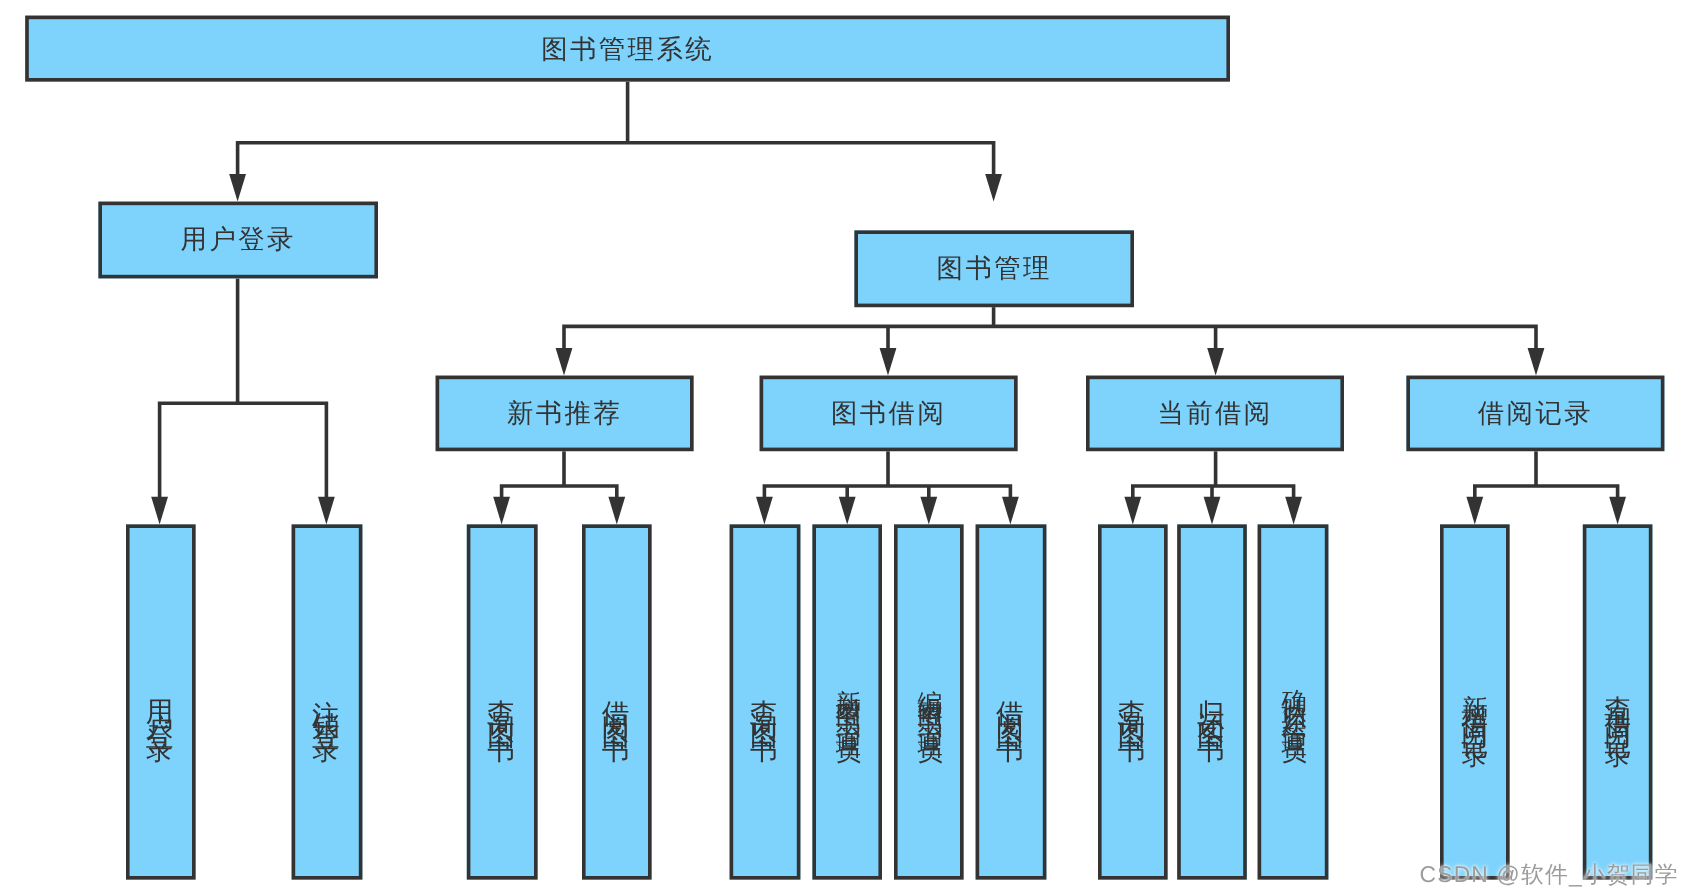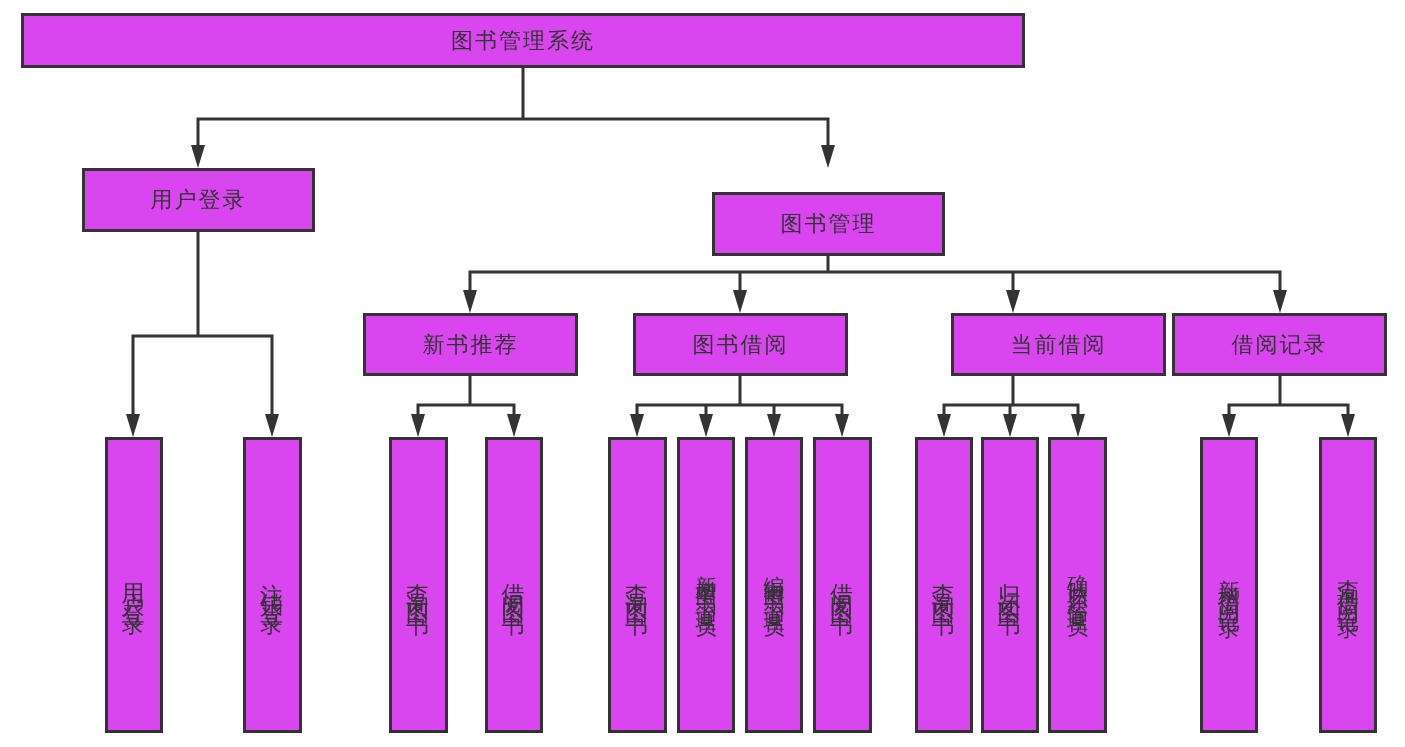--- a/index.html
+++ b/index.html
@@ -13,21 +13,21 @@
   }
   #connectors {
     position: absolute;
     left: 0; top: 0;
     width: 1405px; height: 747px;
     z-index: 1;
   }
   .node {
     position: absolute;
     box-sizing: border-box;
-    background: #d946ef;
+    background: #7dd3fc;
     border: 3px solid #333333;
     color: #333333;
     display: flex;
     align-items: center;
     justify-content: center;
     z-index: 2;
   }
   .hlabel {
     font-size: 22px;
     letter-spacing: 2px;
@@ -117,21 +117,21 @@
   <div class="node" style="left:712px; top:168px; width:233px; height:64px;margin-top:24px;">
     <span class="hlabel">图书管理</span>
   </div>
 
   <div class="node" style="left:363px; top:313px; width:215px; height:63px;">
     <span class="hlabel">新书推荐</span>
   </div>
   <div class="node" style="left:633px; top:313px; width:215px; height:63px;">
     <span class="hlabel">图书借阅</span>
   </div>
-  <div class="node" style="left:905px; top:313px; width:215px; height:63px;margin-left:46px;">
+  <div class="node" style="left:905px; top:313px; width:215px; height:63px;">
     <span class="hlabel">当前借阅</span>
   </div>
   <div class="node" style="left:1172px; top:313px; width:215px; height:63px;">
     <span class="hlabel">借阅记录</span>
   </div>
 
   <div class="node" style="left:105px; top:437px; width:58px; height:296px;">
     <span class="vtext vshort">用户登录</span>
   </div>
   <div class="node" style="left:243px; top:437px; width:59px; height:296px;">
@@ -168,14 +168,15 @@
     <span class="vtext vlong">确认归还（管理员）</span>
   </div>
 
   <div class="node" style="left:1200px; top:437px; width:58px; height:296px;">
     <span class="vtext vmid">新增借阅记录</span>
   </div>
   <div class="node" style="left:1319px; top:437px; width:58px; height:296px;">
     <span class="vtext vmid">查询借阅记录</span>
   </div>
 
+  <div id="watermark">CSDN @软件_小贺同学</div>
 
 </div>
 
 </body></html>

